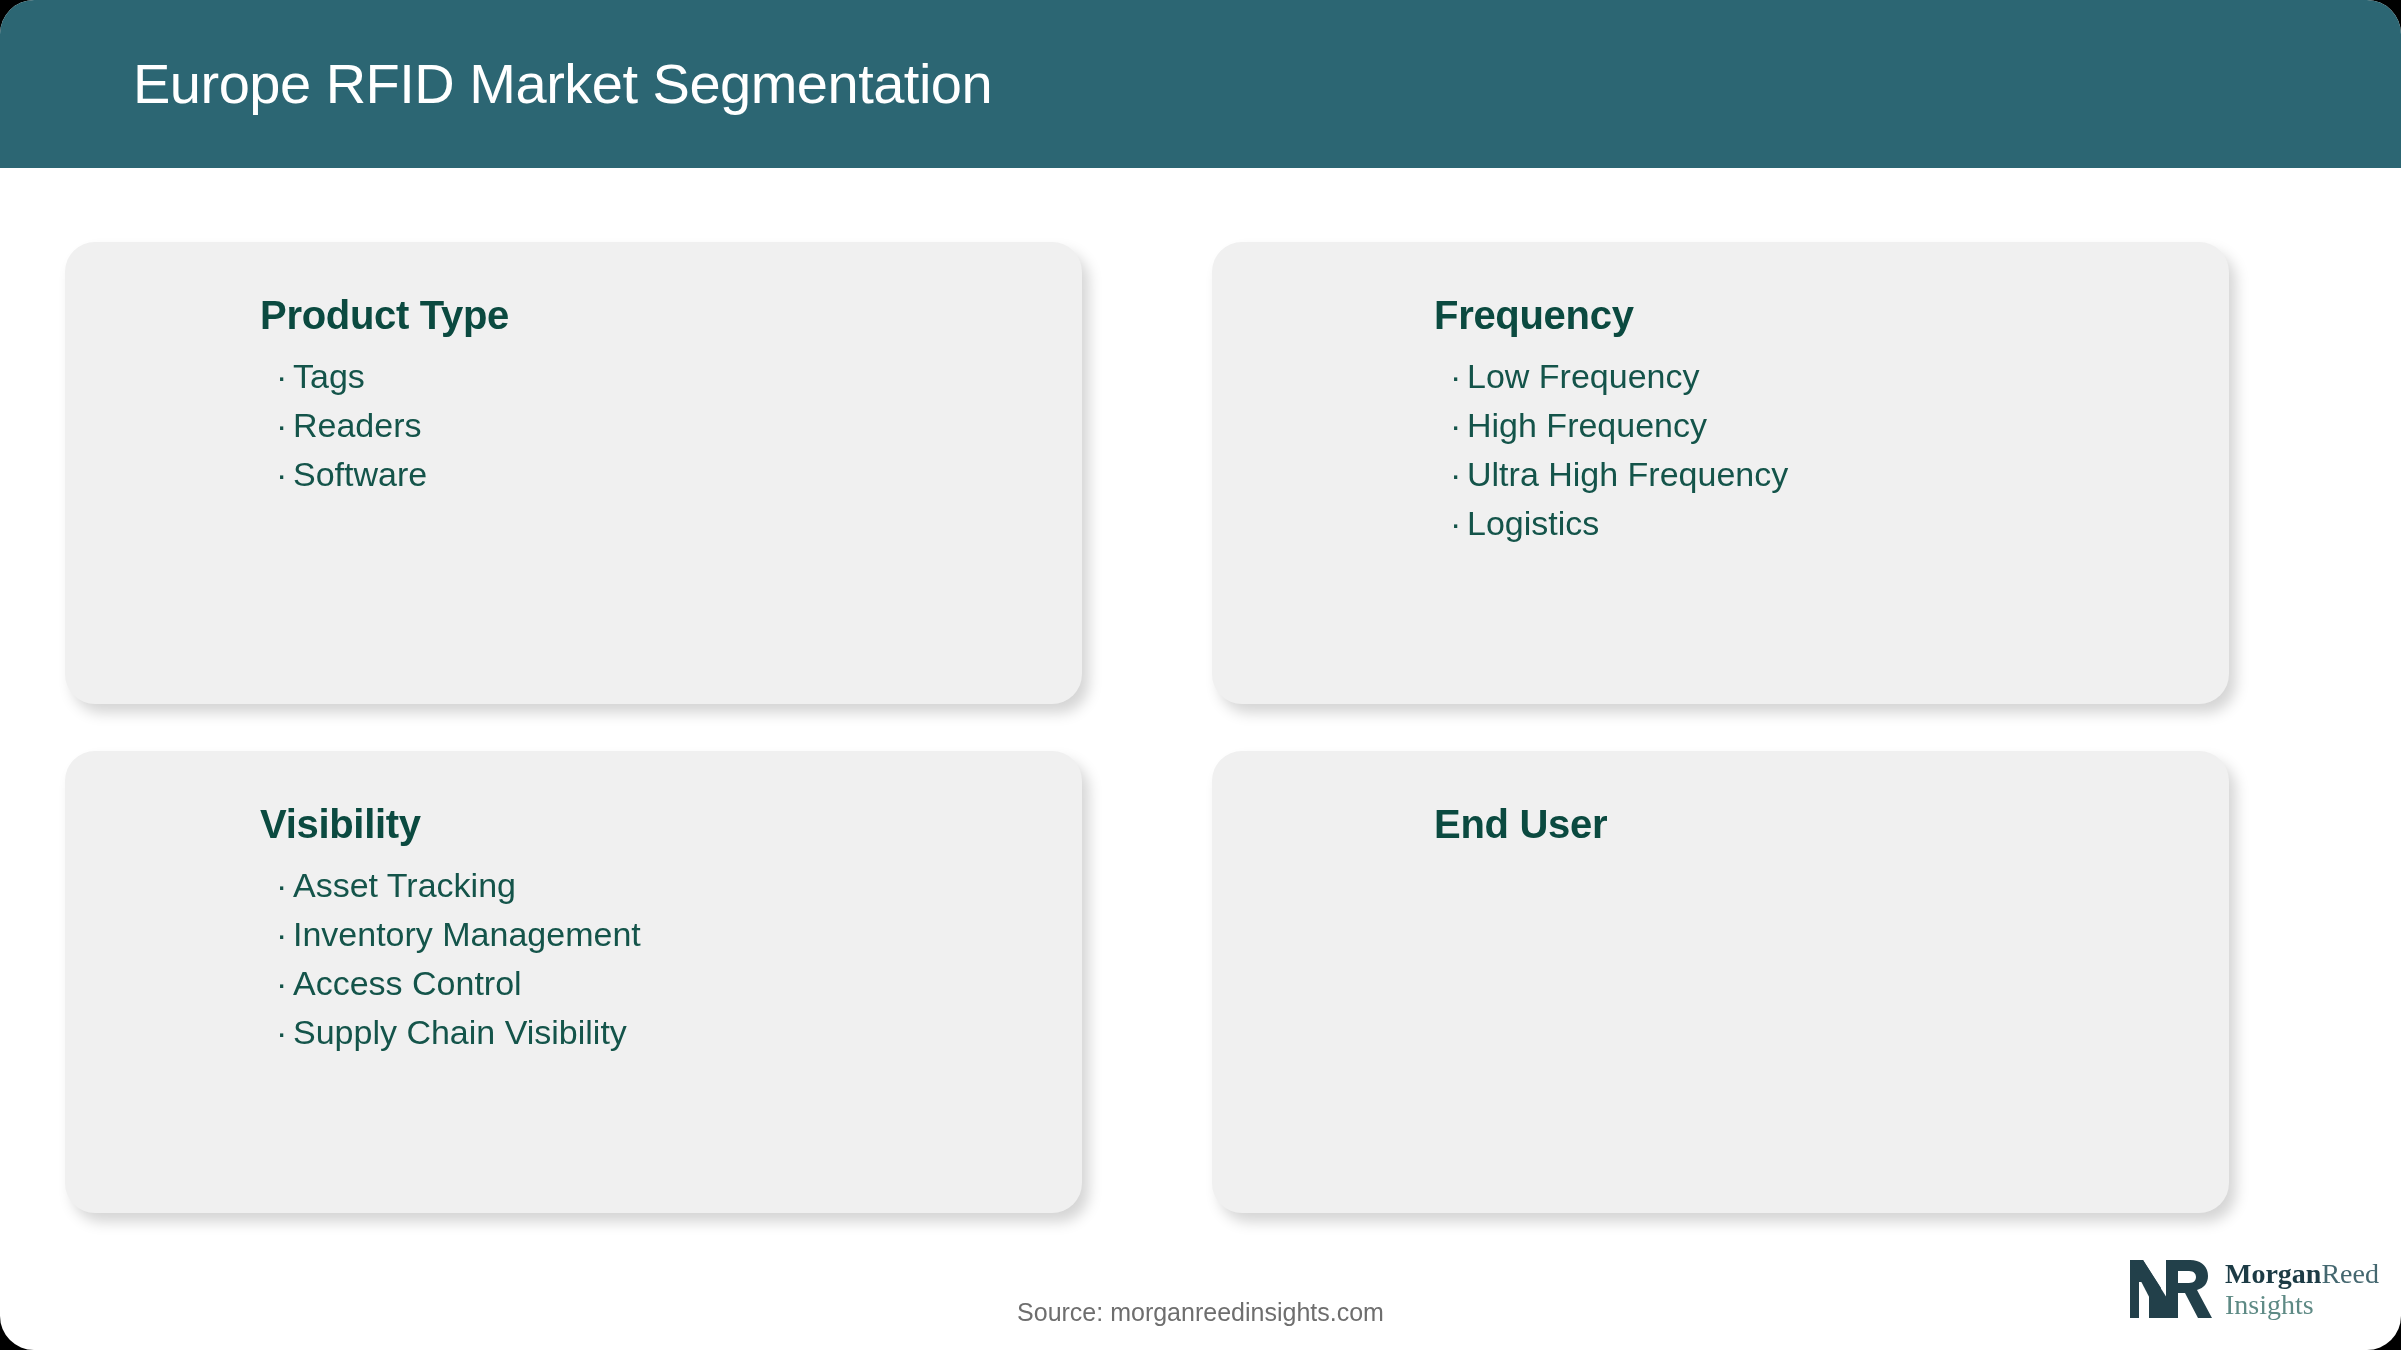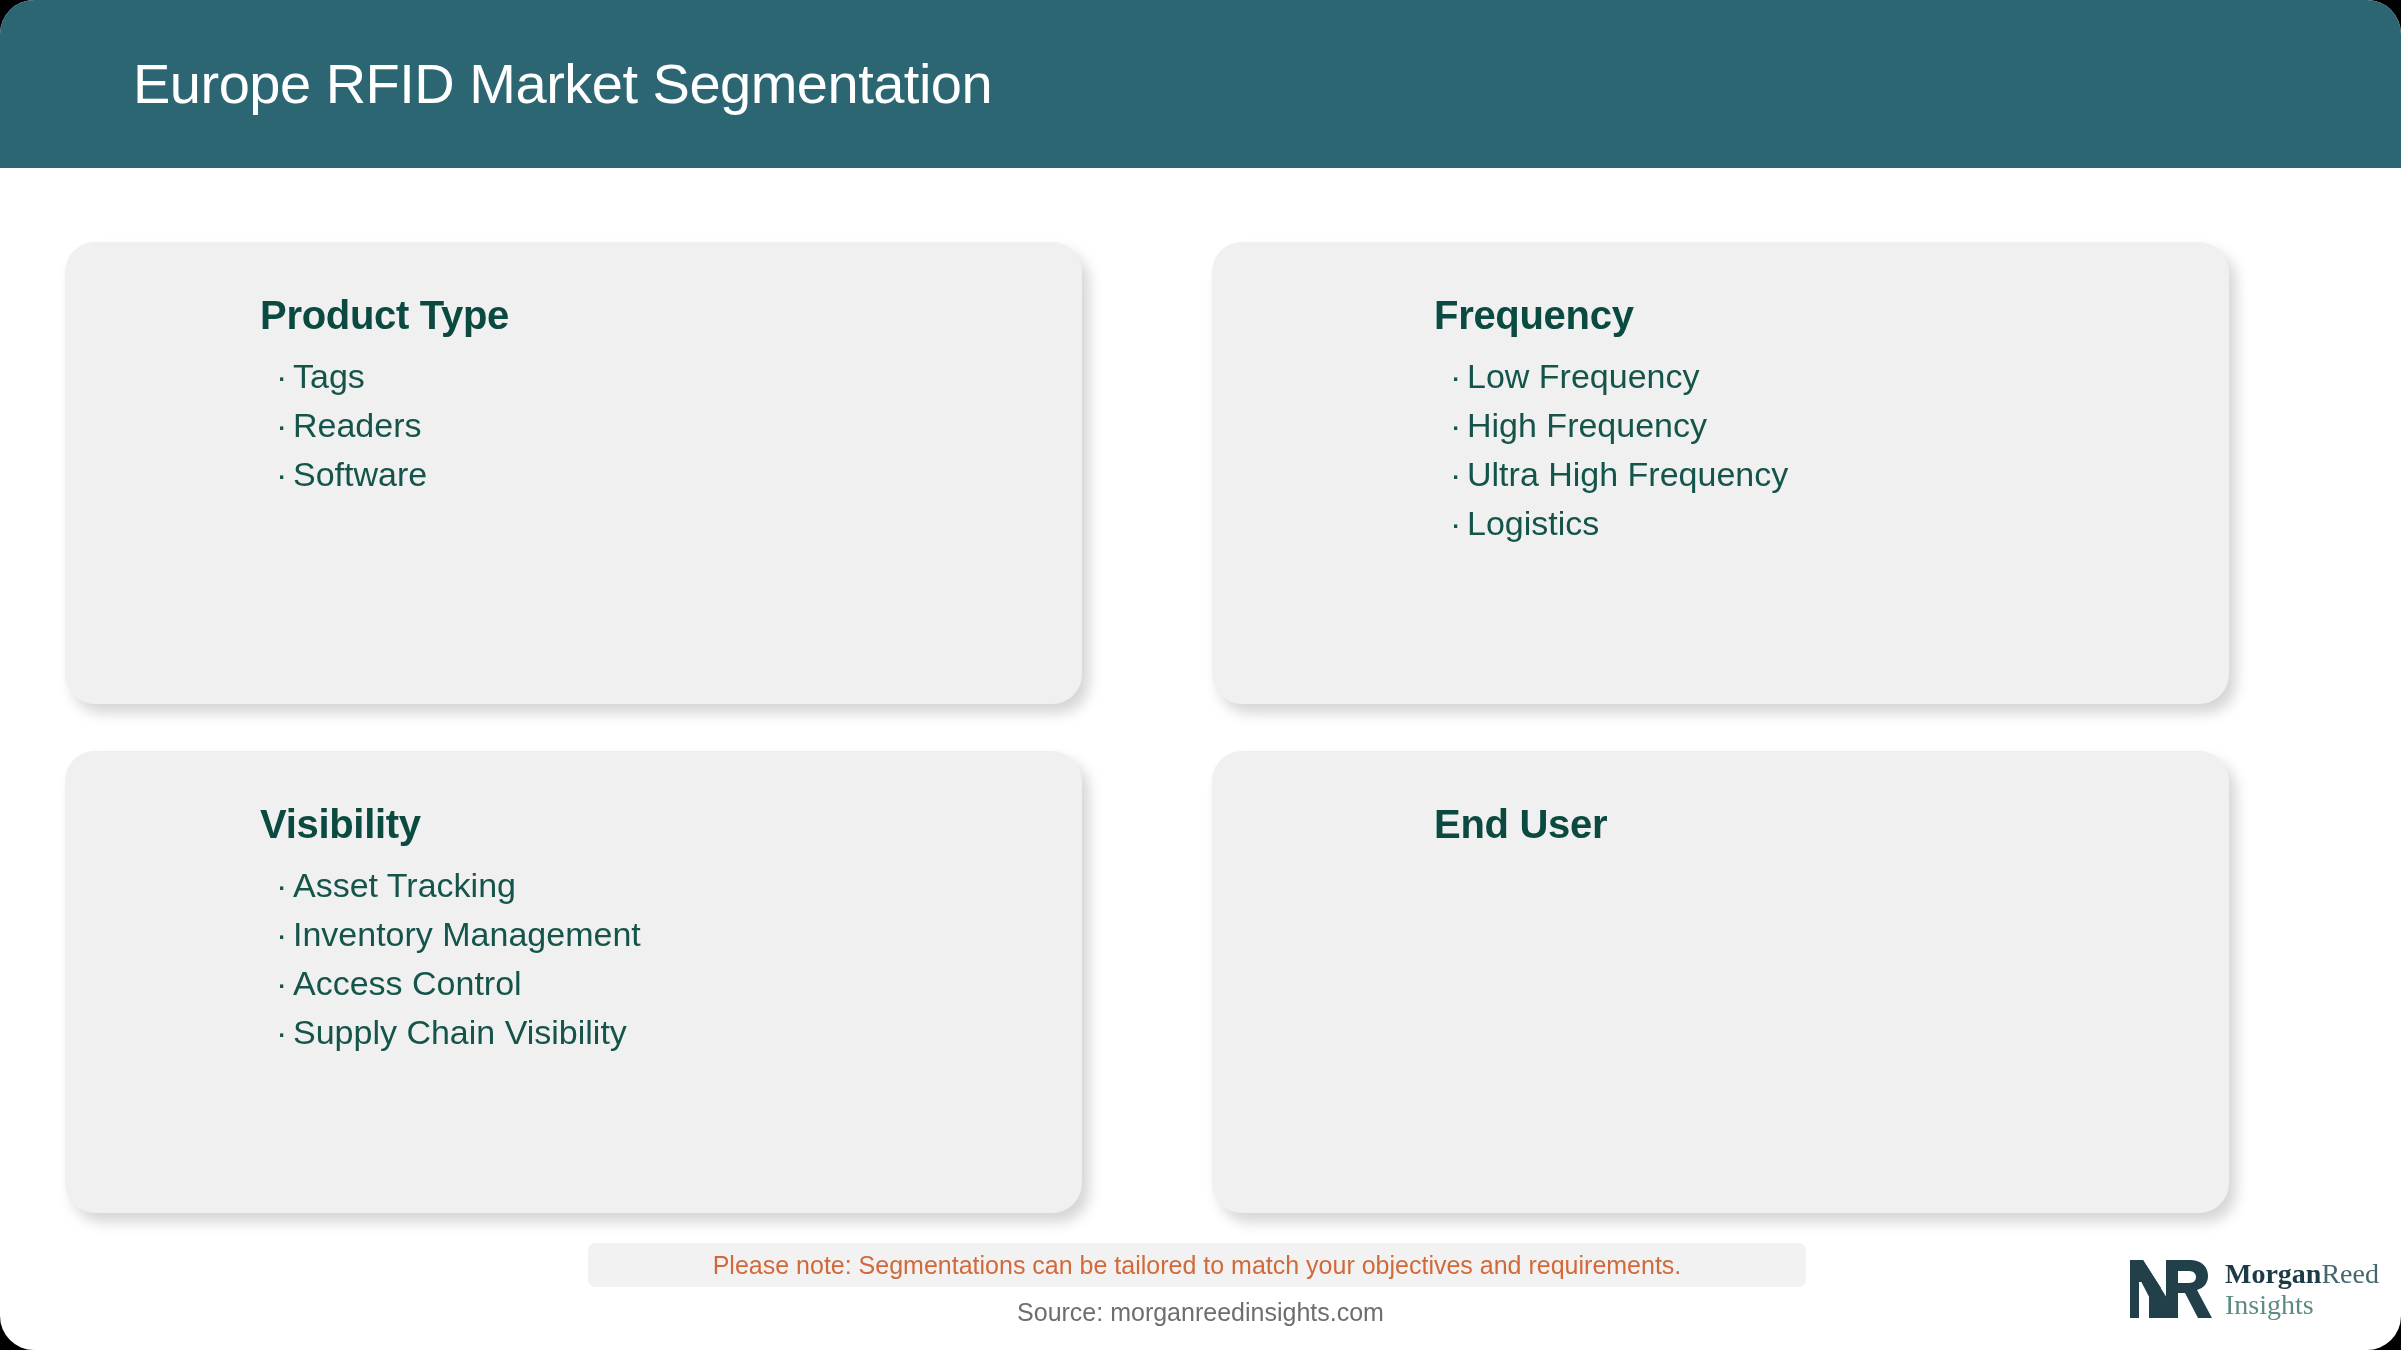--- a/index.html
+++ b/index.html
@@ -209,23 +209,20 @@
 
     <div class="card card-3">
       <div class="card-inner">
         <div class="card-title">End User</div>
       </div>
     </div>
 
   </div>
 
   <div class="footer">
-    <div class="note-pill">
-      <span class="note-text">Please note: Segmentations can be tailored to match your objectives and requirements.</span>
-    </div>
     <div class="source-text">Source: morganreedinsights.com</div>
   </div>
 
   <div class="logo">
     <svg class="logo-mark" width="86" height="62" viewBox="0 0 86 62">
       <path d="M2 60 L2 2 L15 2 L33 30 L33 60 L21 60 L21 24 L11 24 L11 60 Z" fill="#22404A"></path>
       <path d="M2 2 L15 2 L44 48 L44 60 L32 60 Z" fill="#22404A"></path>
       <path d="M38 2 L62 2 C74 2 80 9 80 18 C80 25 76 30 69 32 L84 60 L70 60 L57 35 L50 35 L50 60 L38 60 Z
                M50 13 L50 25 L61 25 C66 25 68 22 68 19 C68 16 66 13 61 13 Z" fill="#22404A"></path>
     </svg>

